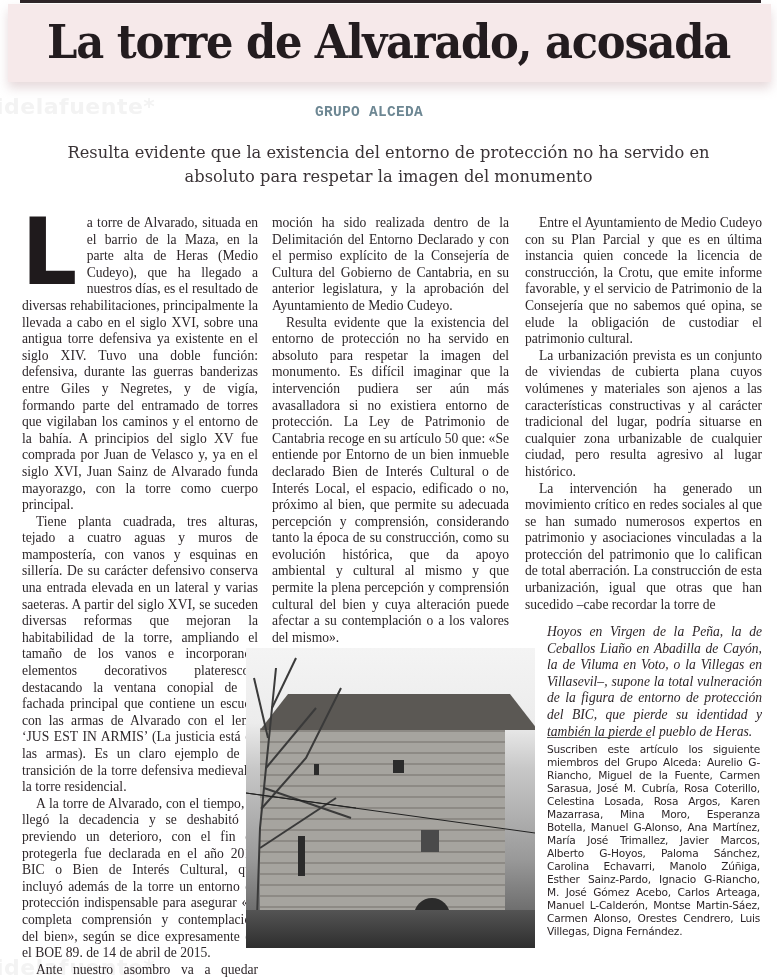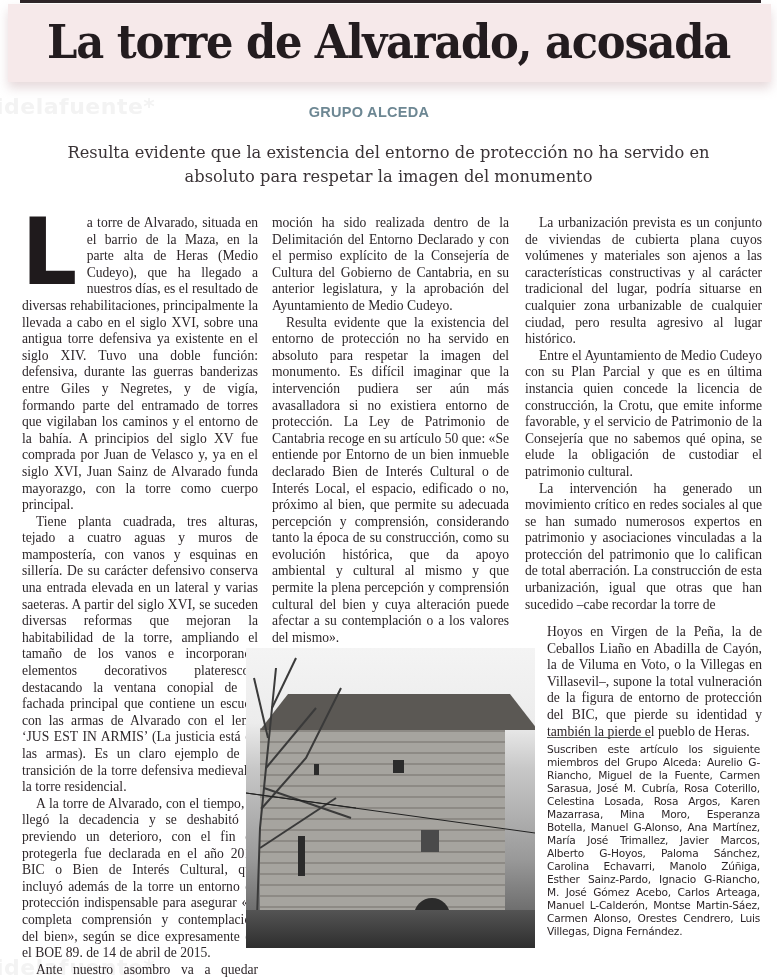--- a/index.html
+++ b/index.html
@@ -21,40 +21,40 @@
     font-family: "DejaVu Serif", serif; font-weight: bold; font-size: 47px;
     letter-spacing: -1.4px; color: #231c1f; line-height: 60px;
     transform: scaleX(0.92); transform-origin: center;
   }
   .watermark {
     position: absolute; font-family: "DejaVu Sans", sans-serif; font-weight: bold;
     font-size: 22px; color: #f3f3f3; letter-spacing: 0.5px;
   }
   .author {
     position: absolute; left: 0; top: 104px; width: 738px; text-align: center;
-    font-family: Liberation Sans, sans-serif; font-weight: bold; font-size: 14.5px;
+    font-family: Liberation Mono, monospace; font-weight: bold; font-size: 14.5px;
     color: #6d8793; letter-spacing: 0.3px;
   }
   .subtitle {
     position: absolute; left: 30px; top: 140px; width: 717px; text-align: center;
     font-family: "DejaVu Serif", serif; font-size: 17.5px; line-height: 24px; color: #3a3336;
     transform: scaleX(0.93); transform-origin: center;
   }
   .col {
     position: absolute; font-family: "Liberation Serif", serif; font-size: 13.6px;
     line-height: 16.6px; color: #2d2629; text-align: justify;
     hyphens: manual;
   }
   .col p { margin: 0; text-indent: 14px; }
   .col p.first { text-indent: 0; }
   .col p.cont { text-indent: 0; }
   .col1 { left: 22px; top: 215px; width: 236px; }
   .col2 { left: 272px; top: 215px; width: 237px; }
   .col3 { left: 525px; top: 215px; width: 237px; }
-  .col3b { left: 547px; top: 624px; width: 215px; }
+  .col3b { left: 547px; top: 624px; width: 215px; font-style: italic; }
   .dropcap {
     float: left; font-family: "DejaVu Sans", sans-serif; font-weight: bold;
     font-size: 92px; line-height: 68px; color: #1f1a1c;
     margin: 4px 8px 0 -2px; height: 70px; transform: scaleX(0.95);
   }
   .photo {
     position: absolute; left: 246px; top: 648px; width: 289px; height: 300px;
     background: linear-gradient(#f4f4f4 0%, #ececec 25%, #c8c8c8 40%, #9a9a9a 70%, #6d6d6d 88%, #4a4a4a 100%);
     overflow: hidden;
   }
@@ -103,22 +103,22 @@
   <p>Ante nuestro asombro va a quedar rodeada por una urbanización de treinta chalés adosados. Toda la pro-</p>
 </div>
 
 <div class="col col2">
   <p class="cont">moción ha sido realizada dentro de la Delimitación del Entorno Declarado y con el permiso explícito de la Consejería de Cultura del Gobierno de Cantabria, en su anterior legislatura, y la aprobación del Ayuntamiento de Medio Cudeyo.</p>
   <p>Resulta evidente que la existencia del entorno de protección no ha servido en absoluto para respetar la imagen del monumento. Es difícil imaginar que la intervención pudiera ser aún más avasalladora si no existiera entorno de protección. La Ley de Patrimonio de Cantabria recoge en su artículo 50 que: «Se entiende por Entorno de un bien inmueble declarado Bien de Interés Cultural o de Interés Local, el espacio, edificado o no, próximo al bien, que permite su adecuada percepción y comprensión, considerando tanto la época de su construcción, como su evolución histórica, que da apoyo ambiental y cultural al mismo y que permite la plena percepción y comprensión cultural del bien y cuya alteración puede afectar a su contemplación o a los valores del mismo».</p>
   <p>La misma Ley señala que la Consejería de Cultura está facultada para determi-</p>
 </div>
 
 <div class="col col3">
+  <p>Entre el Ayuntamiento de Medio Cudeyo con su Plan Parcial y que es en última instancia quien concede la licencia de construcción, la Crotu, que emite informe favorable, y el servicio de Patrimonio de la Consejería que no sabemos qué opina, se elude  la obligación de custodiar el patrimonio cultural.</p>
   <p>La urbanización prevista es un conjunto de viviendas de cubierta plana cuyos volúmenes y materiales son ajenos a las características constructivas y al carácter tradicional del lugar, podría situarse en cualquier zona urbanizable de cualquier ciudad, pero resulta agresivo al lugar histórico.</p>
-  <p>Entre el Ayuntamiento de Medio Cudeyo con su Plan Parcial y que es en última instancia quien concede la licencia de construcción, la Crotu, que emite informe favorable, y el servicio de Patrimonio de la Consejería que no sabemos qué opina, se elude  la obligación de custodiar el patrimonio cultural.</p>
   <p>La intervención ha generado un movimiento crítico en redes sociales al que se han sumado numerosos expertos en patrimonio y asociaciones vinculadas a la protección del patrimonio que lo califican de total aberración. La construcción de esta urbanización, igual que otras que han sucedido –cabe recordar la torre de</p>
 </div>
 
 <div class="col col3b">
   <p class="cont">Hoyos en Virgen de la Peña, la de Ceballos Liaño en Abadilla de Cayón, la de Viluma en Voto, o la Villegas en Villasevil–, supone la total vulneración de la figura de entorno de protección del BIC, que pierde su identidad y también la pierde el pueblo de Heras.</p>
 </div>
 
 <div class="photo">
   <div class="tower"></div>
   <div class="roof" style="left:14px; top:46px;"></div>

